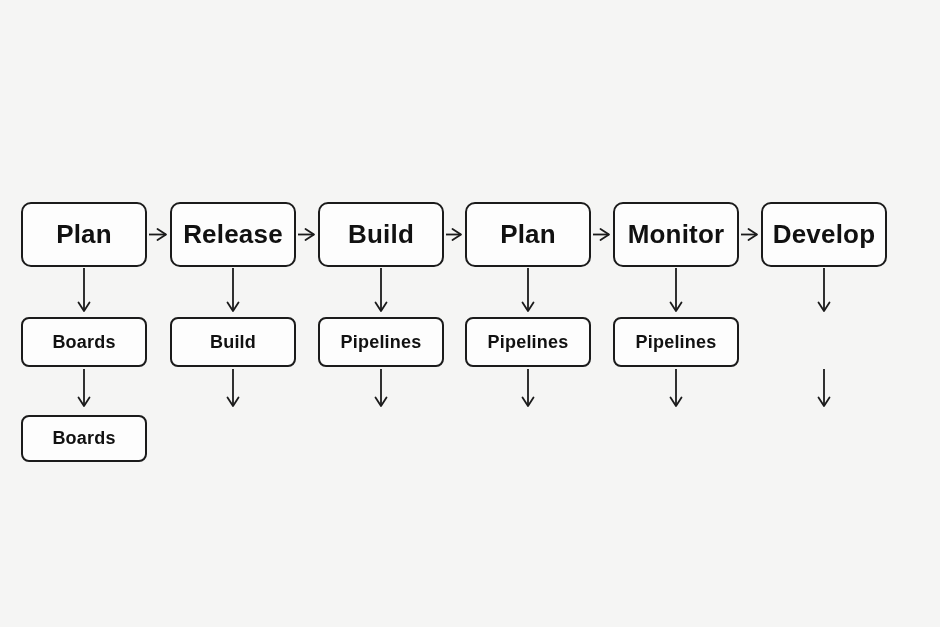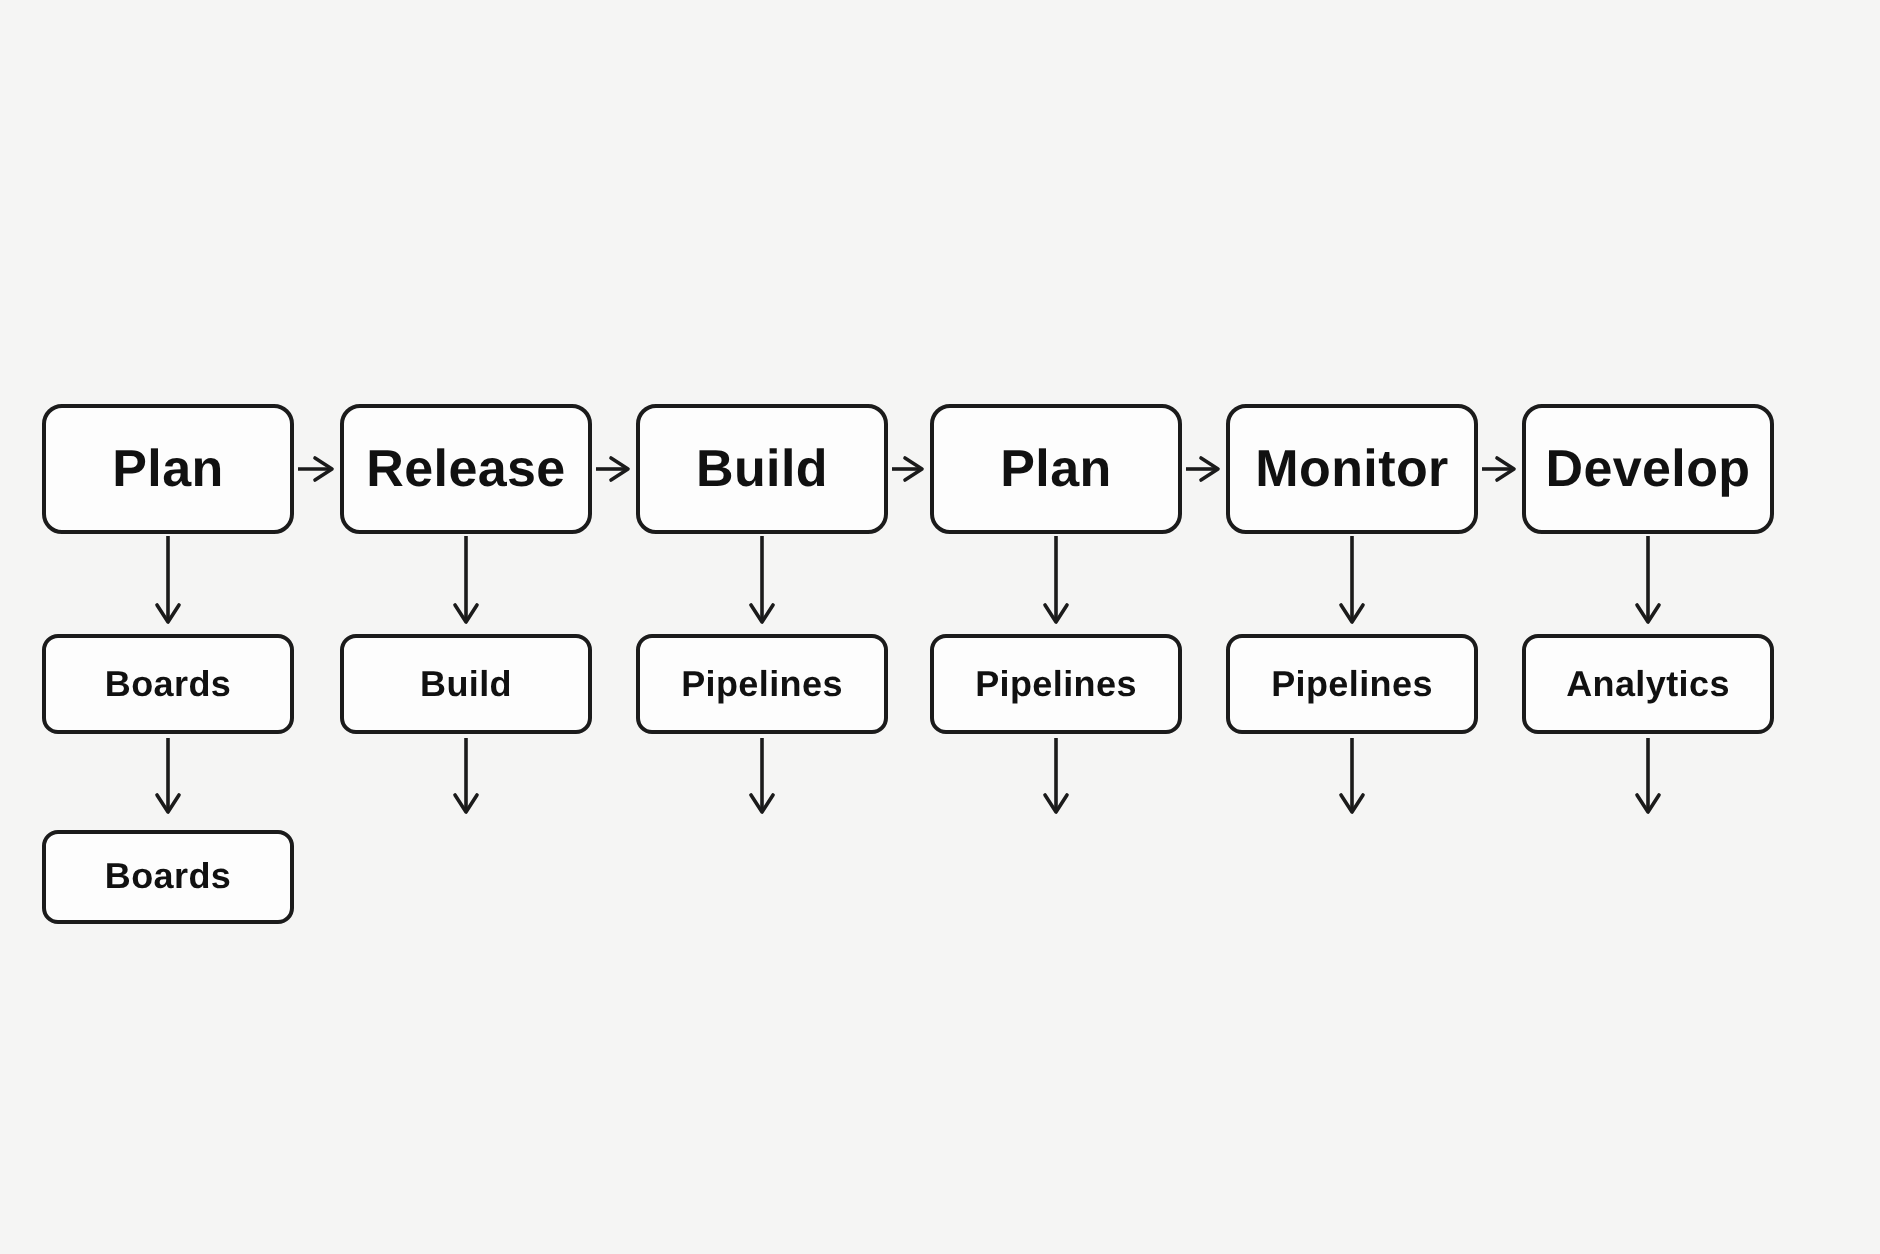--- a/index.html
+++ b/index.html
@@ -111,17 +111,16 @@
   <div class="box r1 c2">Build</div>
   <div class="box r1 c3">Plan</div>
   <div class="box r1 c4">Monitor</div>
   <div class="box r1 c5">Develop</div>
 
   <div class="box r2 c0">Boards</div>
   <div class="box r2 c1">Build</div>
   <div class="box r2 c2">Pipelines</div>
   <div class="box r2 c3">Pipelines</div>
   <div class="box r2 c4">Pipelines</div>
-  <div class="box r2 c5">Analytics</div>
 
   <div class="box r3 c0">Boards</div>
 
 </div>
 
 </body></html>

